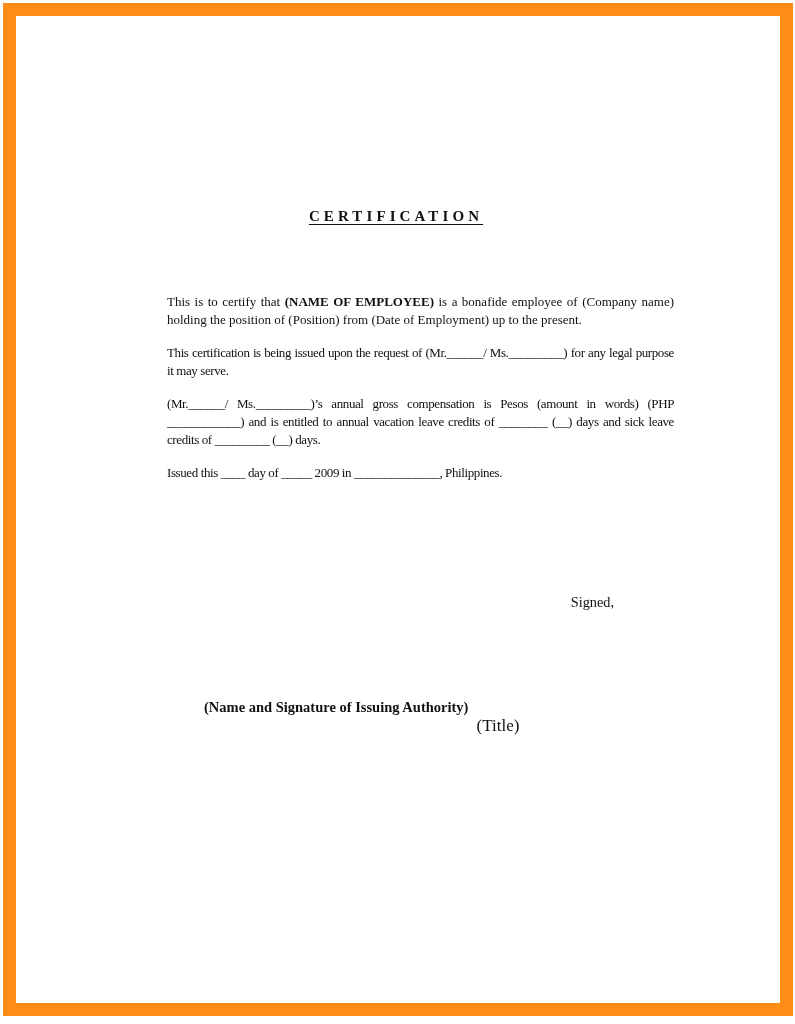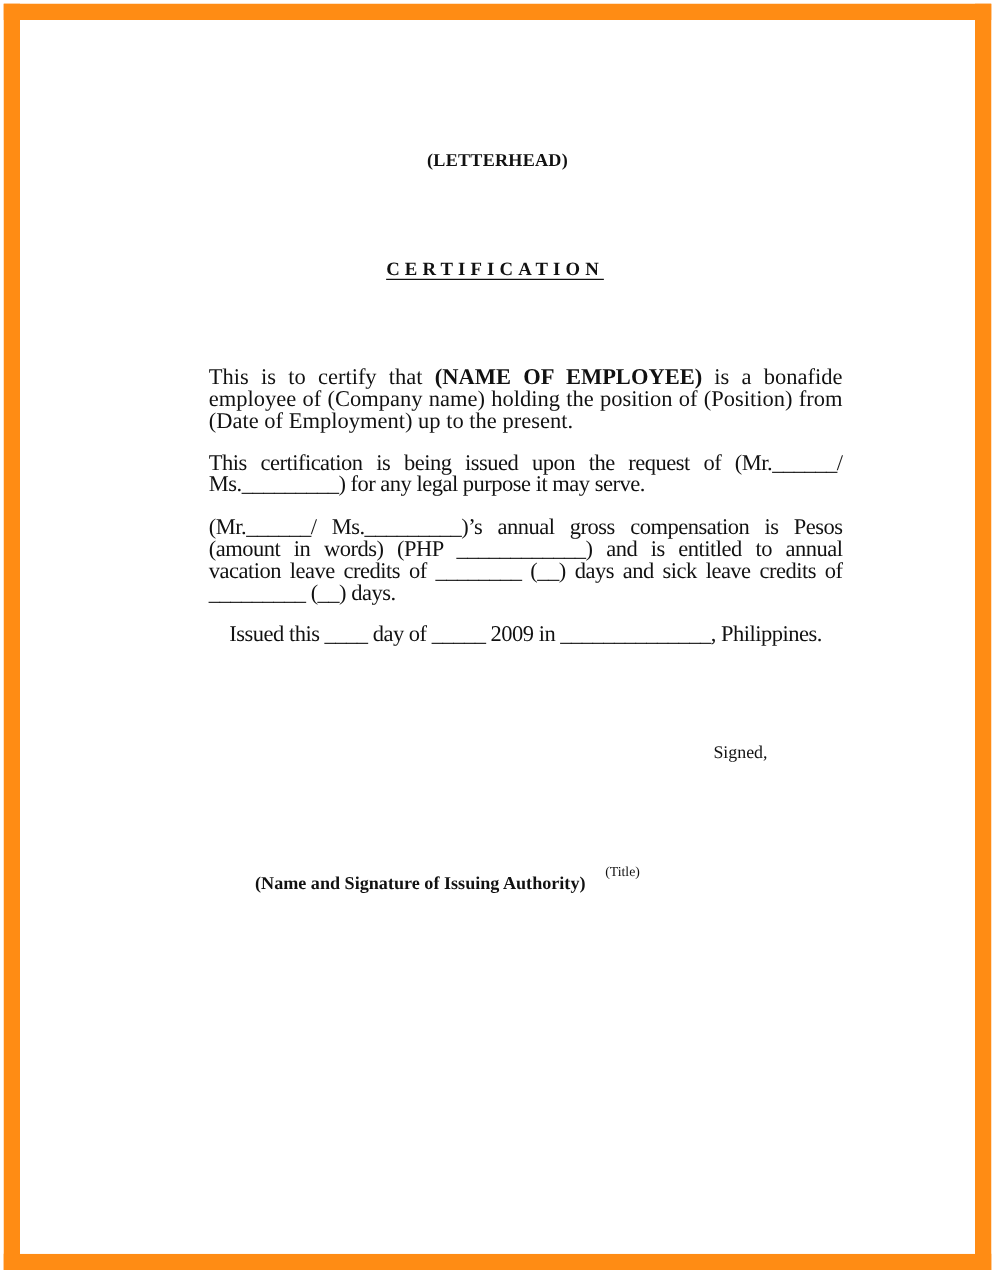--- a/index.html
+++ b/index.html
@@ -72,28 +72,28 @@
   }
 
   
   #body-col {
     position: absolute;
     left: 151px;
     top: 277px;
     width: 507px;
   }
   .para {
-    font-size: 18px;
+    font-size: 13px;
     line-height: 17.6px;
     text-align: justify;
     text-justify: inter-word;
     margin: 0 0 16px 0;
   }
   .para:last-child { margin-bottom: 0; }
-  .para.no-justify { text-align: center; }
+  .para.no-justify { text-align: left; }
   .bold { font-weight: bold; }
   .blank { letter-spacing: -0.4px; }
 
   
   .signed {
     position: absolute;
     left: 426px;
     top: 578px;
     width: 172px;
     text-align: right;
@@ -103,40 +103,39 @@
     position: absolute;
     left: 188px;
     top: 683px;
     width: 564px;
     font-weight: bold;
     font-size: 14.5px;
   }
   .authority-title {
     position: absolute;
     left: 200px;
-    top: 676px;
+    top: 700px;
     width: 564px;
     text-align: center;
-    font-size: 11px;
+    font-size: 17px;
     font-weight: normal;
   }
 </style>
 </head>
 <body>
 
 <div id="page">
 
   <div class="frame-bar frame-top"></div>
   <div class="frame-bar frame-bottom"></div>
   <div class="frame-bar frame-left"></div>
   <div class="frame-bar frame-right"></div>
 
   <div id="sheet">
 
-    <div class="letterhead">(LETTERHEAD)</div>
 
     <div class="cert-wrap">
       <span class="cert-title">CERTIFICATION</span>
     </div>
 
     <div id="body-col">
 
       <p class="para"><span>This is to certify that </span><span class="bold">(NAME OF EMPLOYEE)</span><span> is a bonafide employee of (Company name) holding the position of (Position) from (Date of Employment) up to the present.</span></p>
 
       <p class="para blank">This certification is being issued upon the request of (Mr.______/ Ms._________) for any legal purpose it may serve.</p>

